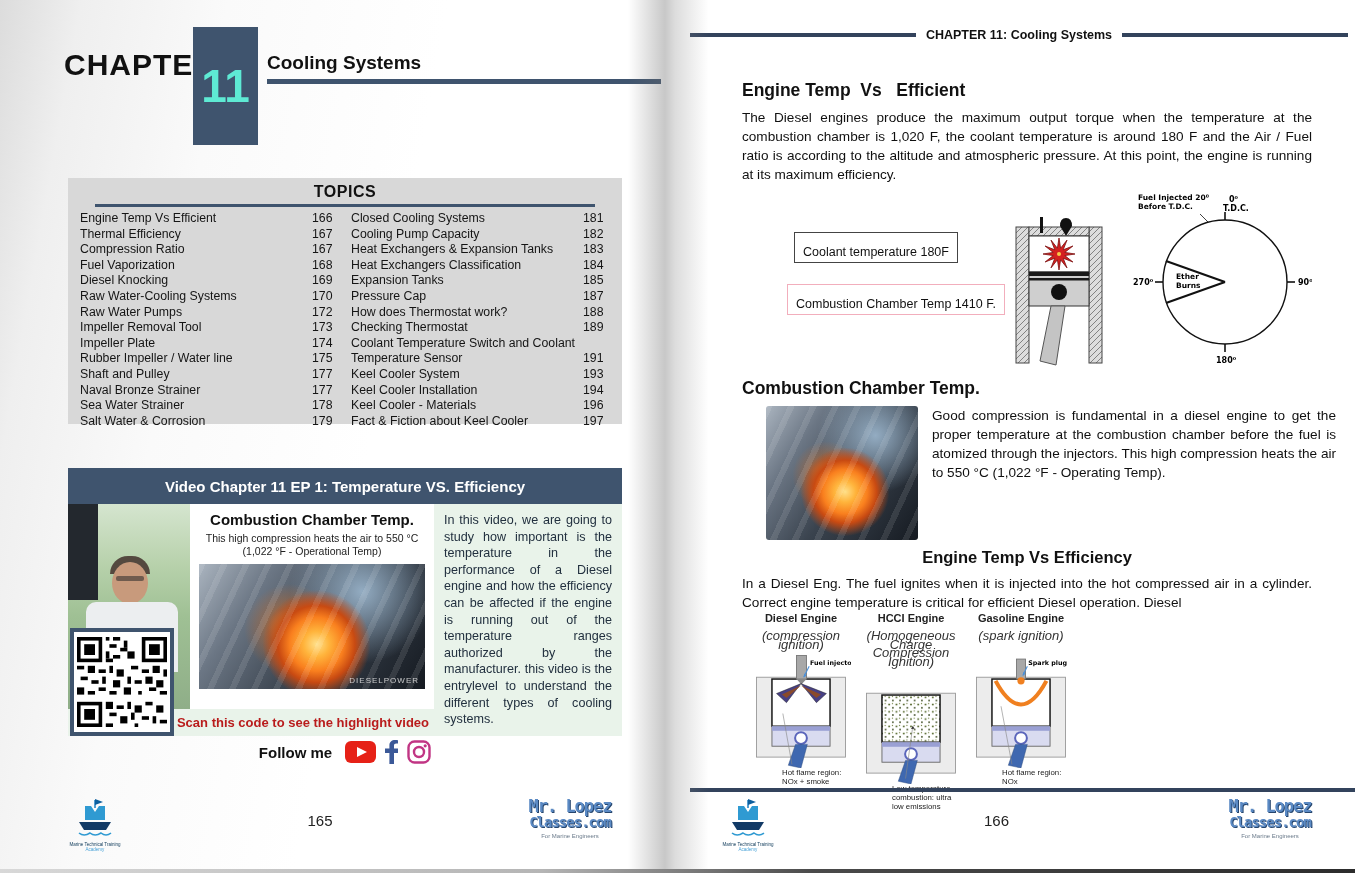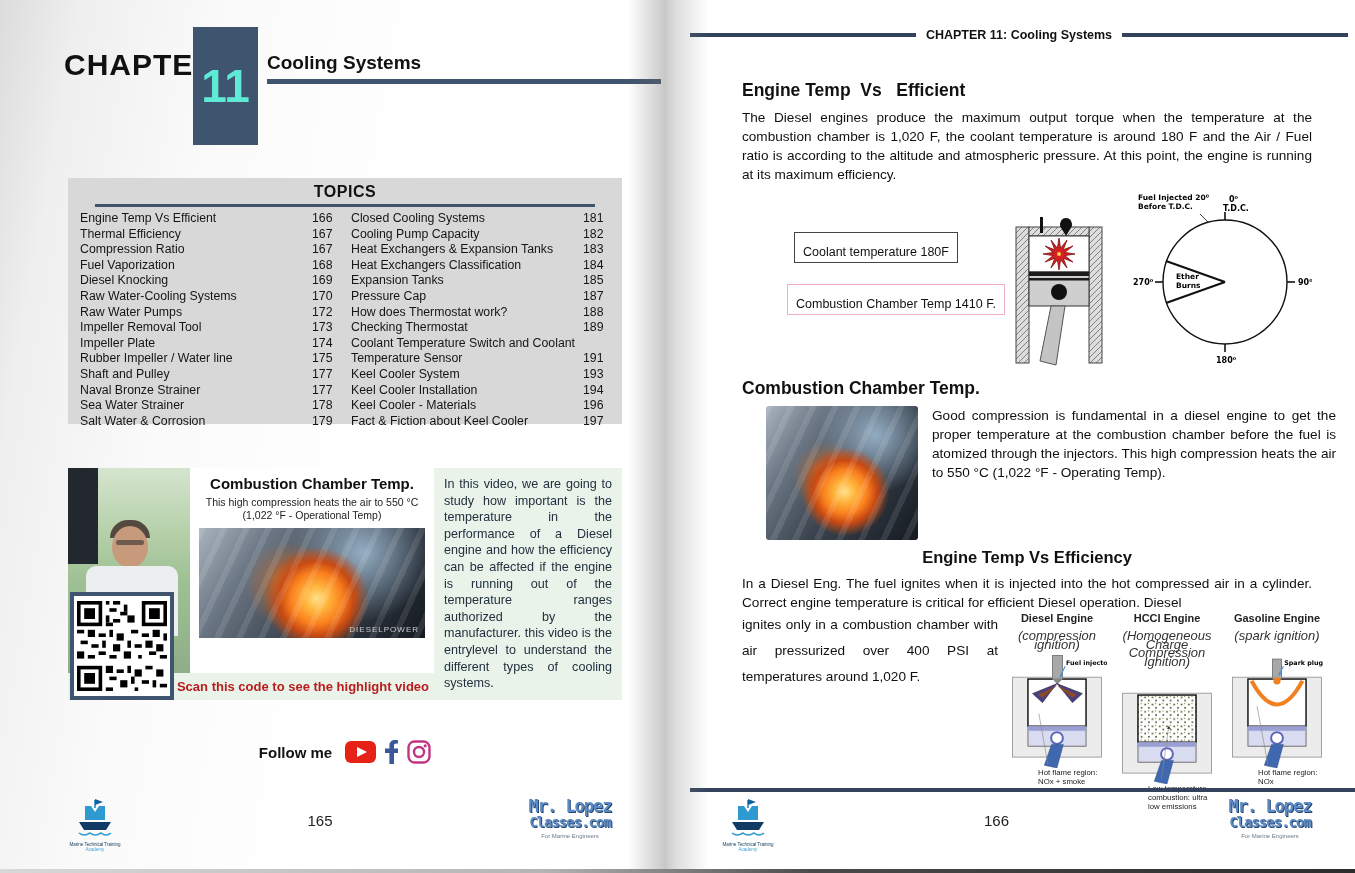--- a/index.html
+++ b/index.html
@@ -50,21 +50,21 @@
   .thumb-title{font-size:15px;font-weight:bold;}
   .thumb-caption{font-size:10.5px;color:#222;margin-top:4px;padding:0 12px;line-height:13px;}
   .engine-img{position:relative;overflow:hidden;
     background:
      radial-gradient(circle at 52% 64%, #ffe08a 0%, #ffb43c 9%, #f97f1e 19%, #c84a12 27%, rgba(40,30,28,0) 38%),
      radial-gradient(circle at 40% 52%, rgba(255,170,60,.85) 0%, rgba(220,110,30,.45) 14%, rgba(0,0,0,0) 30%),
      radial-gradient(circle at 72% 22%, #93acc2 0%, rgba(90,110,130,0) 38%),
      linear-gradient(125deg,#aab4bf 0%,#6b7684 25%,#3a434e 55%,#151a21 100%);}
   .engine-img::after{content:"";position:absolute;inset:0;
     background:repeating-linear-gradient(115deg,rgba(255,255,255,.10) 0 6px,rgba(0,0,0,0) 6px 20px);}
-  .engine-img.thumb{margin:6px auto 12px auto;width:226px;height:110px;}
+  .engine-img.thumb{margin:6px auto 12px auto;width:226px;height:125px;}
   .watermark{position:absolute;right:6px;bottom:4px;font-size:8px;letter-spacing:1px;color:#e3e3e3;opacity:.85;z-index:2;}
   .scan-strip{height:27px;background:#e9f3ea;display:flex;align-items:center;justify-content:center;padding-left:104px;}
   .scan-text{font-size:13px;font-weight:bold;color:#b91c1c;}
   .video-desc{flex:1;background:#e9f3ea;padding:8px 10px 6px 10px;font-size:12.6px;line-height:16.6px;
     text-align:justify;color:#22303f;box-sizing:border-box;}
   .qr-box{position:absolute;left:2px;bottom:0;width:104px;height:108px;background:#fff;
     border:4px solid #3f546e;box-sizing:border-box;padding:3px;z-index:3;}
   .qr-box svg{width:100%;height:100%;display:block;}
 
   
@@ -244,20 +244,21 @@
           </div>
           <div class="topic-row">
             <span class="topic-label">Fact &amp; Fiction about Keel Cooler</span>
             <span class="topic-page">197</span>
           </div>
       </div>
     </div>
   </div>
 
   <div class="video-box">
+    <div class="video-header">Video Chapter 11 EP 1: Temperature VS. Efficiency</div>
     <div class="video-body">
       <div class="video-left">
         <div class="video-main">
           <div class="person-thumb">
             <div class="person-machine"></div>
             <div class="person-hair"></div>
             <div class="person-head"></div>
             <div class="person-glasses"></div>
             <div class="person-shirt"></div>
           </div>
@@ -438,21 +439,20 @@
 <div class="rp-h" style="left:742px;top:378px;">Combustion Chamber Temp.</div>
 <div class="cc-row">
   <div class="engine-img cc"></div>
   <div class="cc-text">Good compression is fundamental in a diesel engine to get the proper temperature at the combustion chamber before the fuel is atomized through the injectors. This high compression heats the air to 550 °C (1,022 °F - Operating Temp).</div>
 </div>
 
 <div class="rp-h-center">Engine Temp Vs Efficiency</div>
 <div class="rp-para" style="left:742px;top:574px;">In a Diesel Eng. The fuel ignites when it is injected into the hot compressed air in a cylinder. Correct engine temperature is critical for efficient Diesel operation. Diesel</div>
 
 <div class="bottom-row">
-  <div class="wrap-text">ignites only in a combustion chamber with air pressurized over 400 PSI at temperatures around 1,020 F.</div>
   <div class="engines-fig">
 
     <div class="eng-col">
       <div class="eng-title">Diesel Engine</div>
       <div class="eng-sub">(compression ignition)</div>
       <svg width="100" height="118" viewBox="0 0 100 130">
         <rect x="1" y="30" width="98" height="88" fill="#ececec" stroke="#999" stroke-width="1"></rect>
         <rect x="18" y="32" width="64" height="52" fill="#fff" stroke="#111" stroke-width="1.6"></rect>
         <rect x="45" y="6" width="11" height="26" fill="#a8a8a8" stroke="#777" stroke-width="1"></rect>
         <polygon points="45,32 56,32 50.5,38" fill="#888"></polygon>

